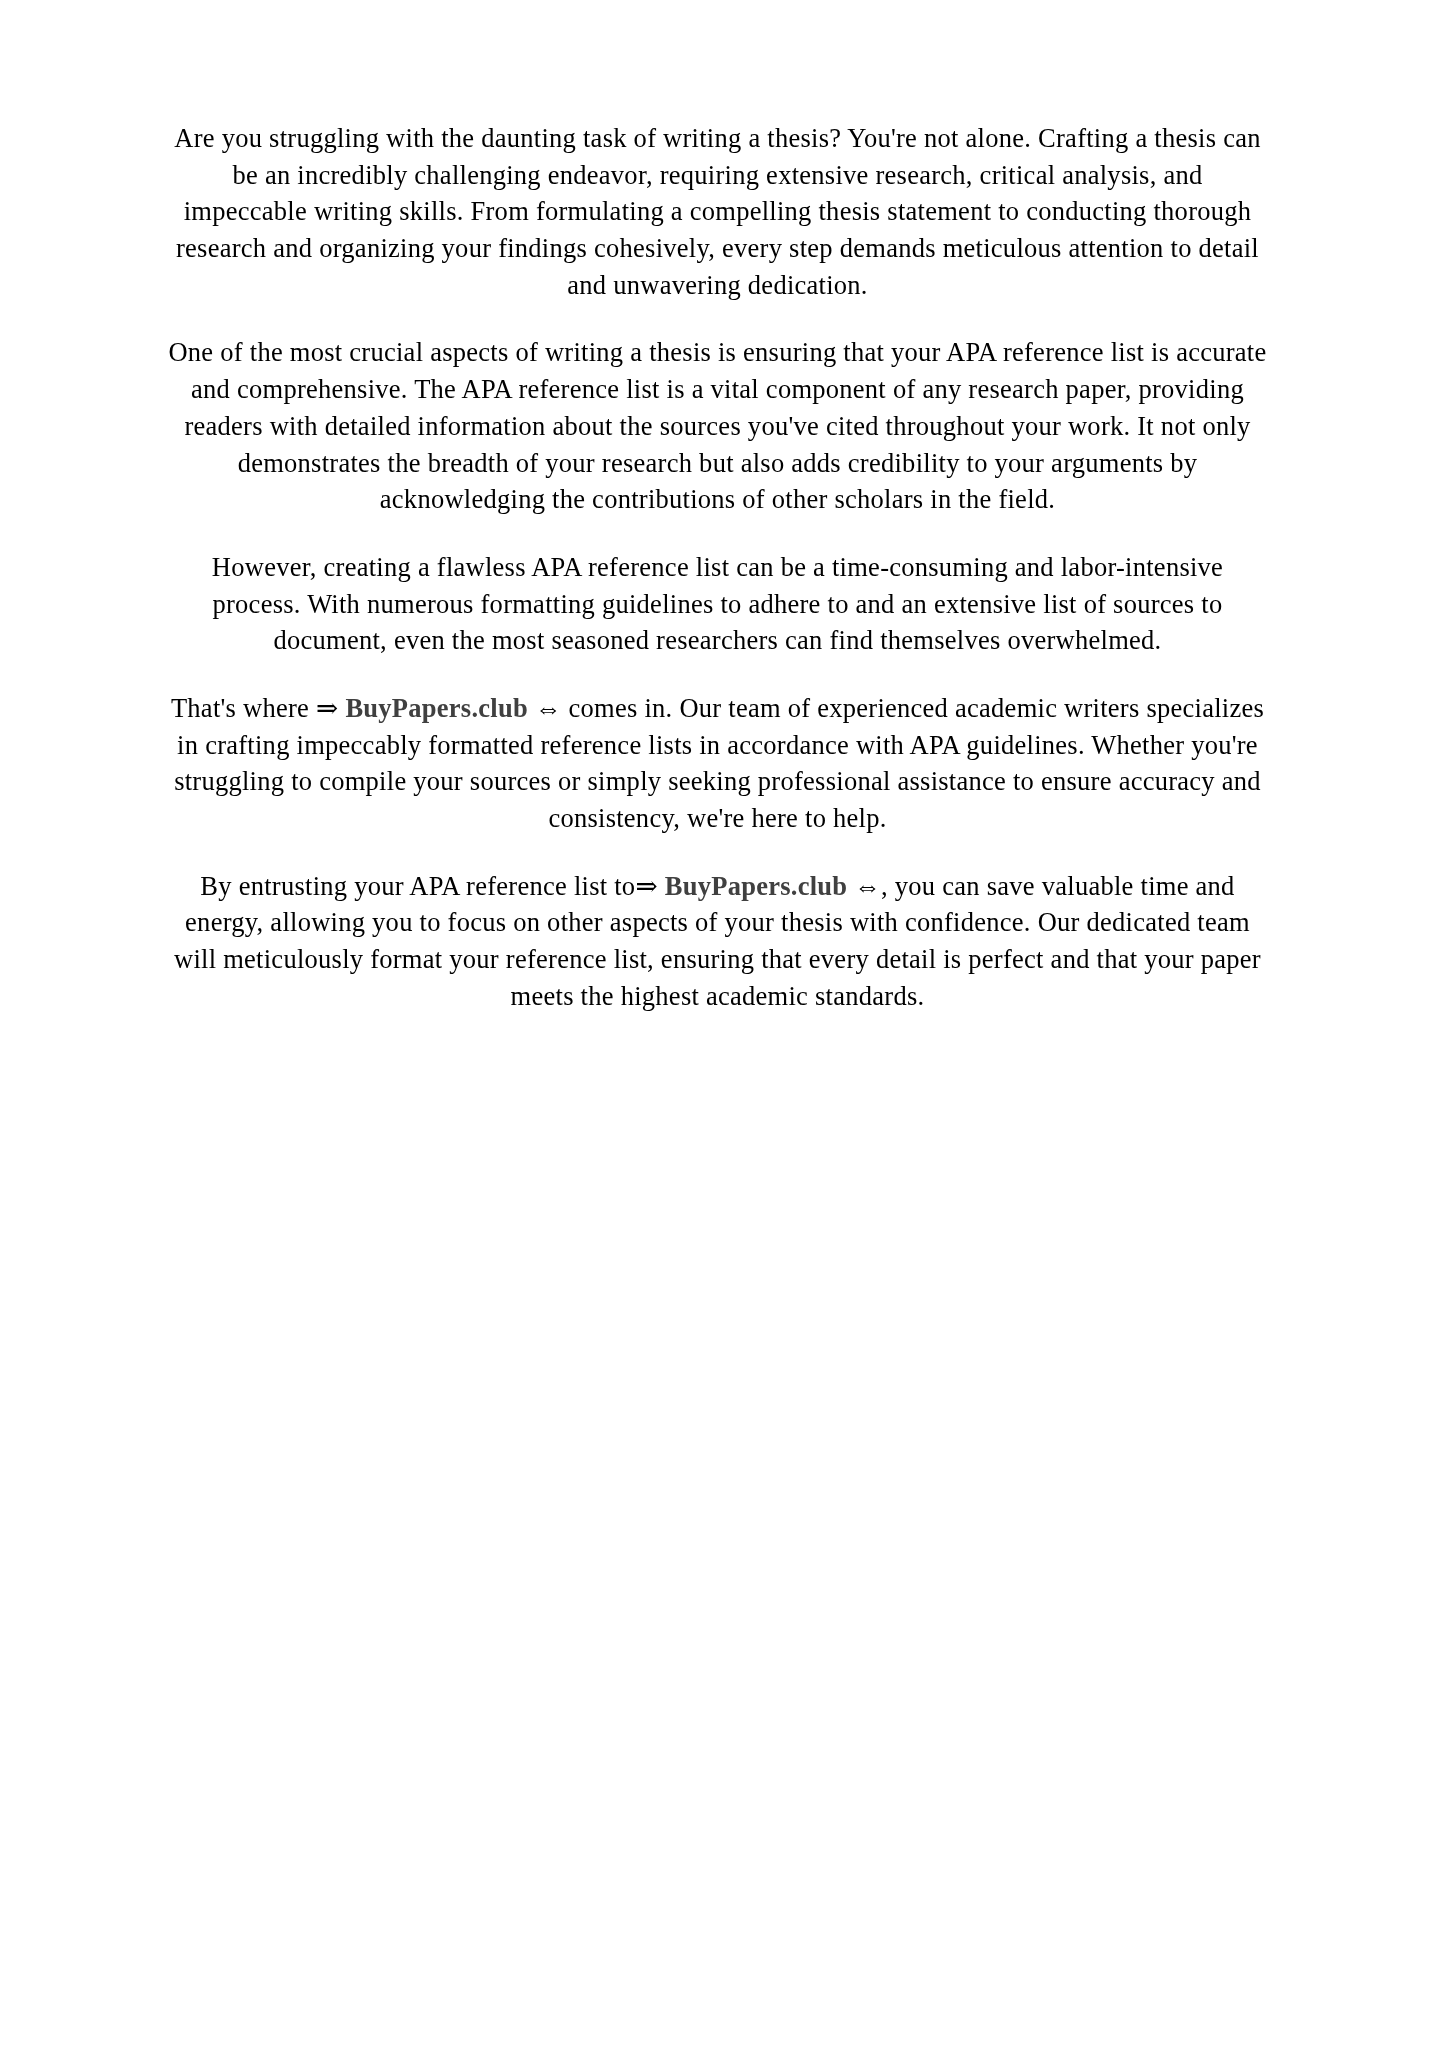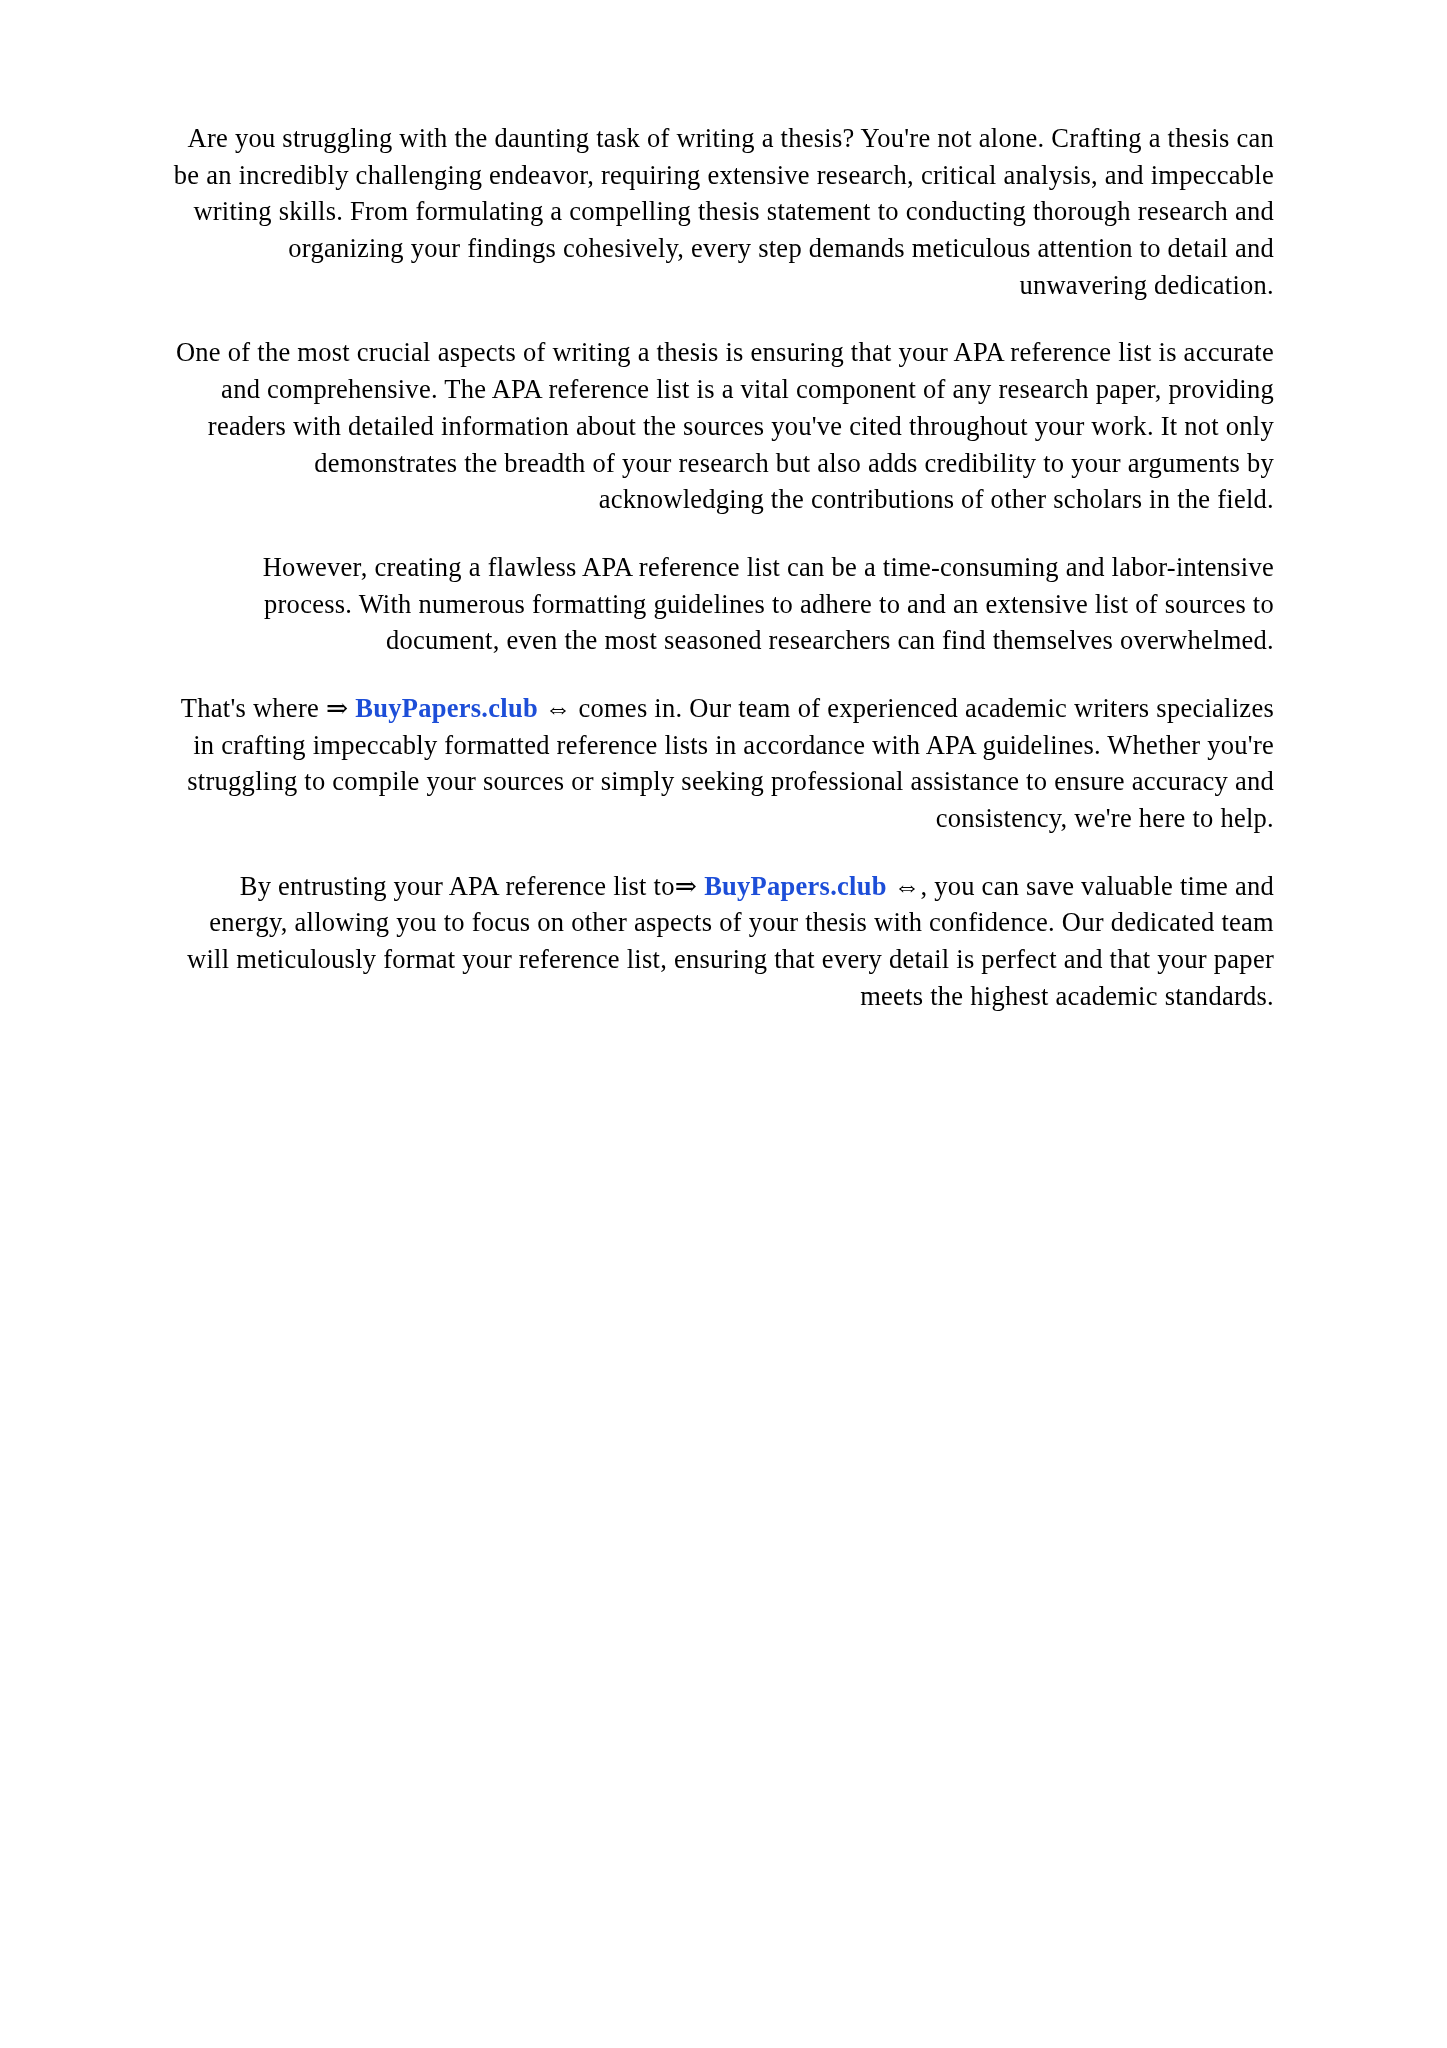--- a/index.html
+++ b/index.html
@@ -17,32 +17,32 @@
     width: 1447px;
     min-height: 2048px;
     box-sizing: border-box;
     padding: 120px 170px 0 168px;
     background: #ffffff;
   }
   .doc-body {
     width: 1110px;
   }
   p.para {
-    margin: 0 4px 31px 0;
+    margin: 0 11px 31px 0;
     font-size: 26.5px;
     line-height: 1.385;
-    text-align: right;
+    text-align: center;
     letter-spacing: 0.01em;
   }
   .arrow {
     color: #000000;
     font-weight: normal;
   }
   .brand-link {
-    color: #1d4ed8;
+    color: #404040;
     font-weight: bold;
     text-decoration: none;
   }
 </style>
 </head>
 <body>
 
 <div class="page">
   <div class="doc-body">
 

